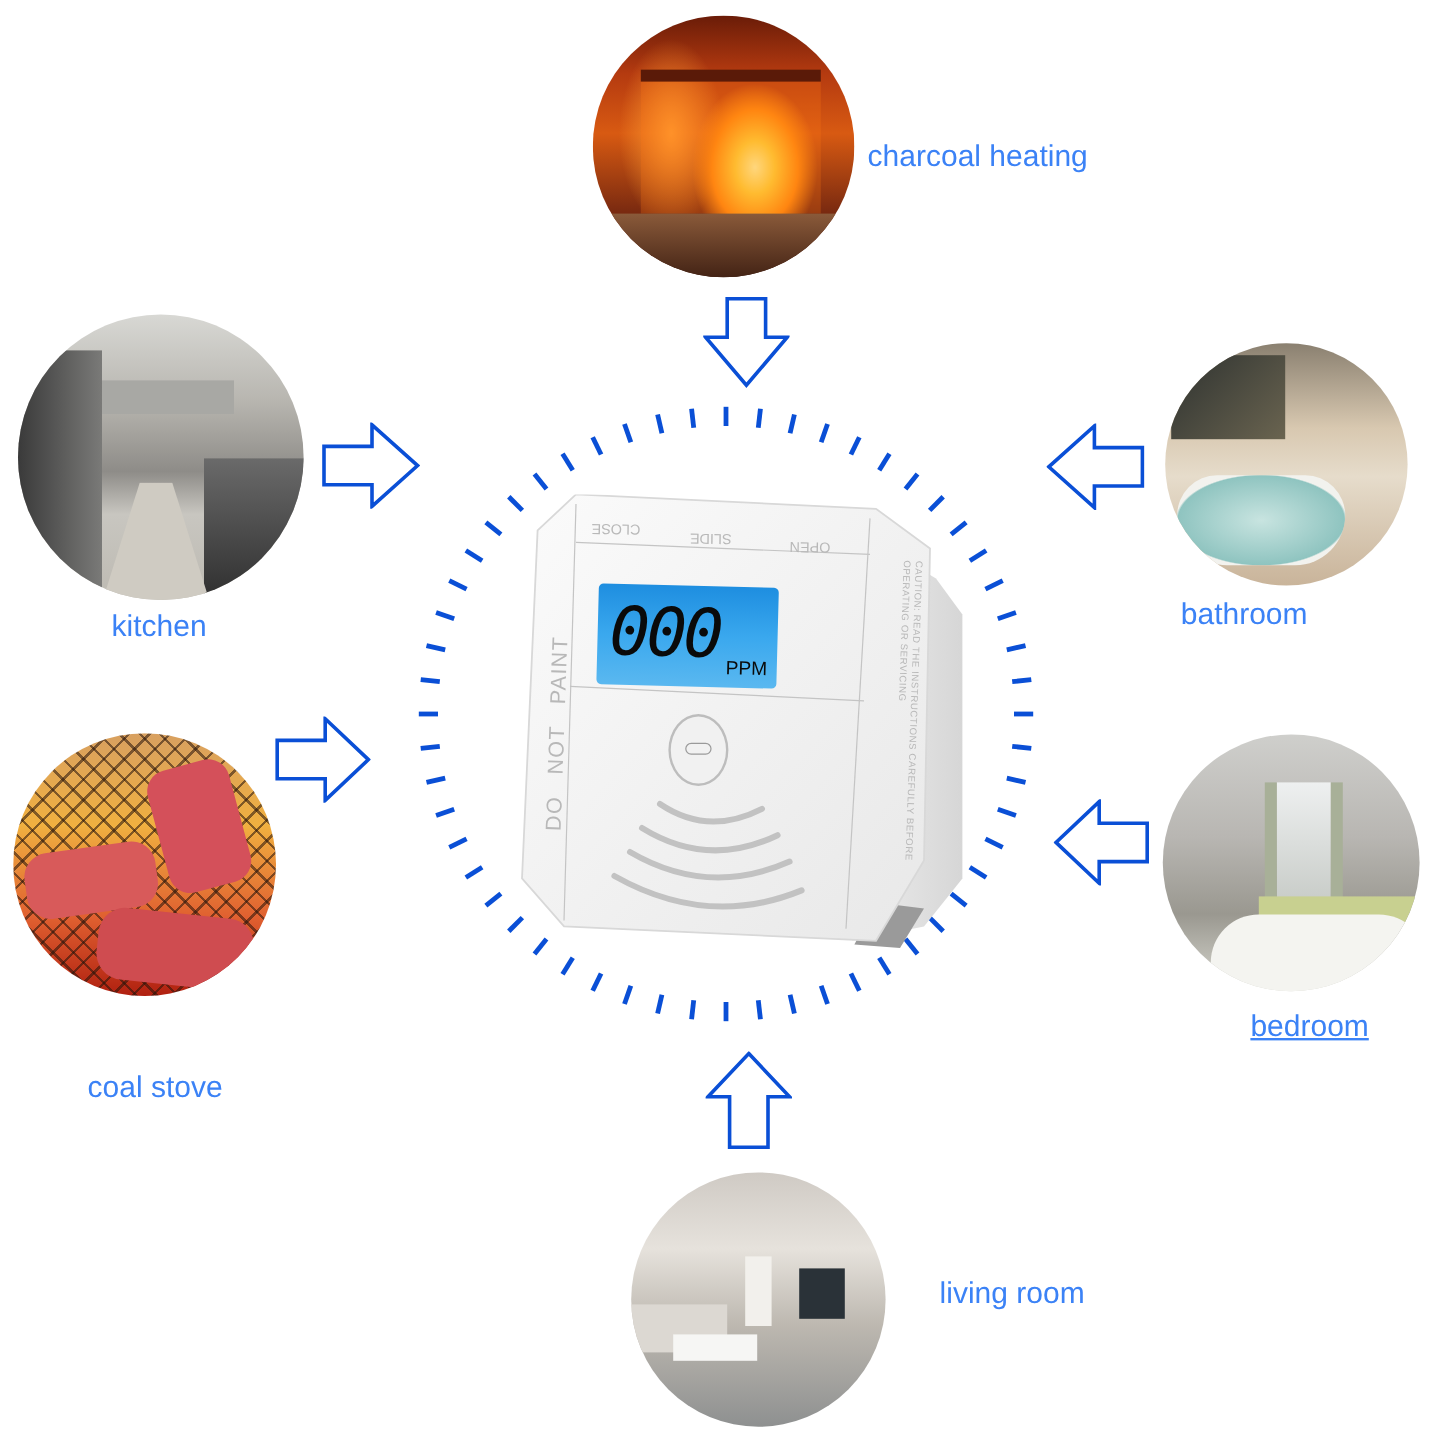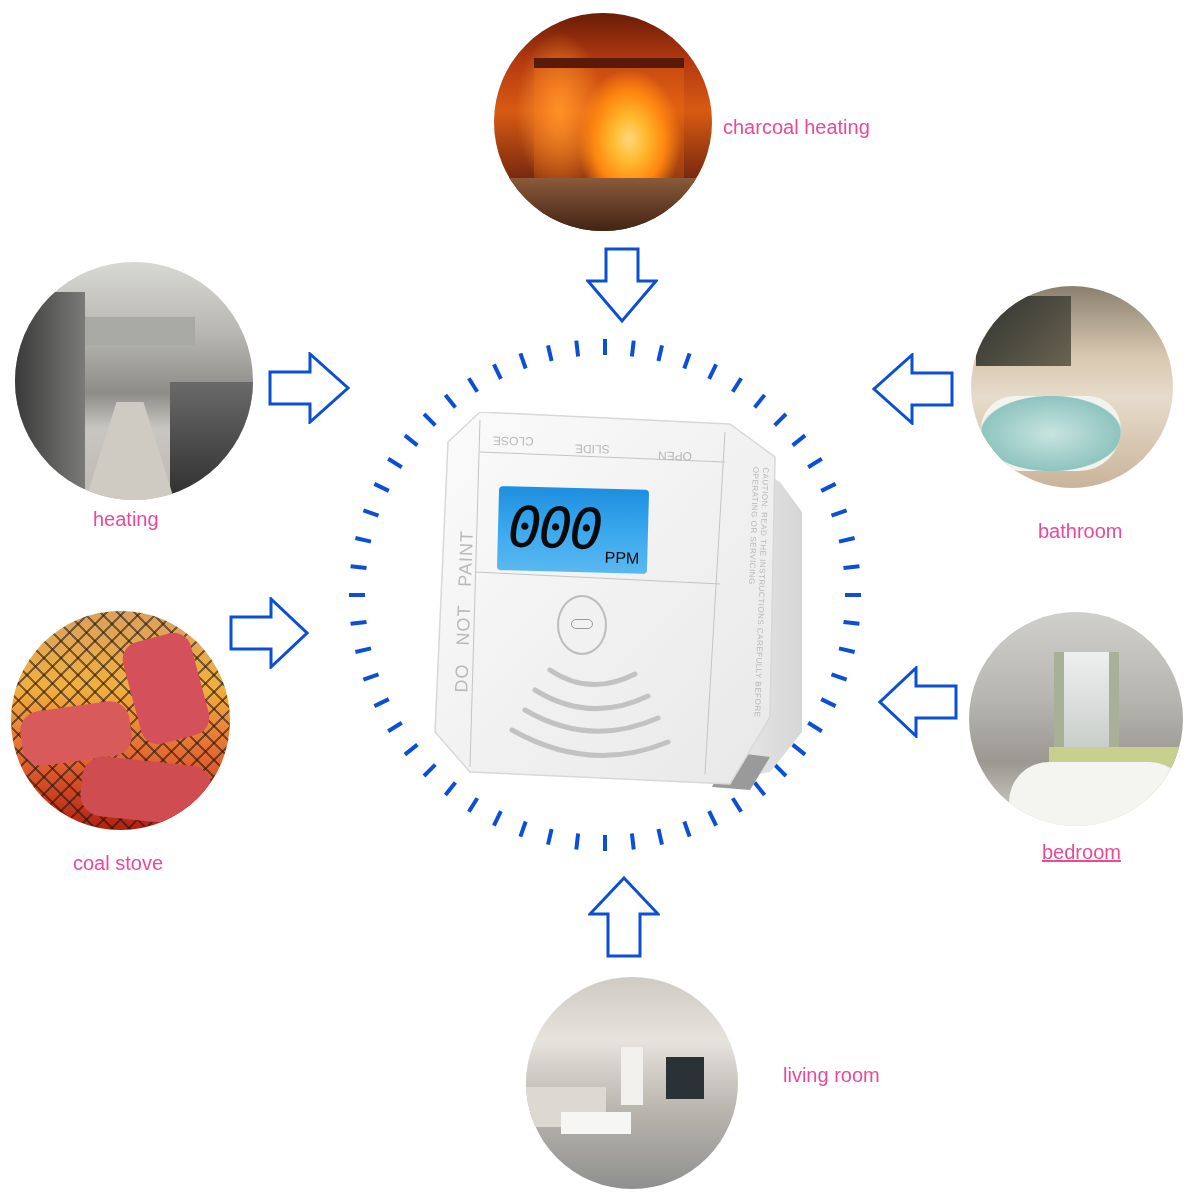--- a/index.html
+++ b/index.html
@@ -1,19 +1,19 @@
 <!DOCTYPE html>
 <html><head>
   <meta charset="utf-8">
   <style>
     html, body { margin:0; padding:0; background:#ffffff; }
     body { width:1200px; height:1200px; position:relative; overflow:hidden;
            font-family:"Liberation Sans", sans-serif; color:#111; }
     .photo { position:absolute; border-radius:50%; overflow:hidden; }
-    .label { position:absolute; font-size:20px; color:#ec4899; white-space:nowrap; }
+    .label { position:absolute; font-size:25px; color:#3b82f6; white-space:nowrap; }
     .arrow { position:absolute; }
     .arrow svg { display:block; }
     #ring { position:absolute; left:0; top:0; width:1200px; height:1200px; pointer-events:none; }
 
     
     .p-fire { left:494px; top:13px; width:218px; height:218px;
       background:
         radial-gradient(ellipse 30% 40% at 62% 58%, #fff6a0 0%, #ffd23a 25%, #ff8a10 55%, rgba(255,90,0,0) 80%),
         radial-gradient(ellipse 25% 45% at 30% 45%, #ff9a30 0%, rgba(220,70,0,0) 80%),
         linear-gradient(180deg, #6a1c08 0%, #b43a10 22%, #d85a12 45%, #7a2a10 75%, #3a1408 100%); }
@@ -136,34 +136,34 @@
   <div class="floor"></div>
 </div>
 <div class="label" style="left:723px; top:116px;">charcoal heating</div>
 
 <div class="photo p-kitchen">
   <div class="leftwall"></div>
   <div class="hood"></div>
   <div class="rightcounter"></div>
   <div class="floor"></div>
 </div>
-<div class="label" style="left:93px; top:508px;">heating</div>
+<div class="label" style="left:93px; top:508px;">kitchen</div>
 
 <div class="photo p-bath">
   <div class="window"></div>
   <div class="tub"></div>
 </div>
-<div class="label" style="left:1038px; top:498px;margin-top:22px;">bathroom</div>
+<div class="label" style="left:984px; top:498px;">bathroom</div>
 
 <div class="photo p-coal">
   <div class="meat1"></div>
   <div class="meat2"></div>
   <div class="meat3"></div>
 </div>
-<div class="label" style="left:73px; top:852px;">coal stove</div>
+<div class="label" style="left:73px; top:892px;">coal stove</div>
 
 <div class="photo p-bed">
   <div class="window"></div>
   <div class="green"></div>
   <div class="bed"></div>
 </div>
 <div class="label" style="left:1042px; top:841px;text-decoration:underline;">bedroom</div>
 
 <div class="photo p-living">
   <div class="door"></div>

